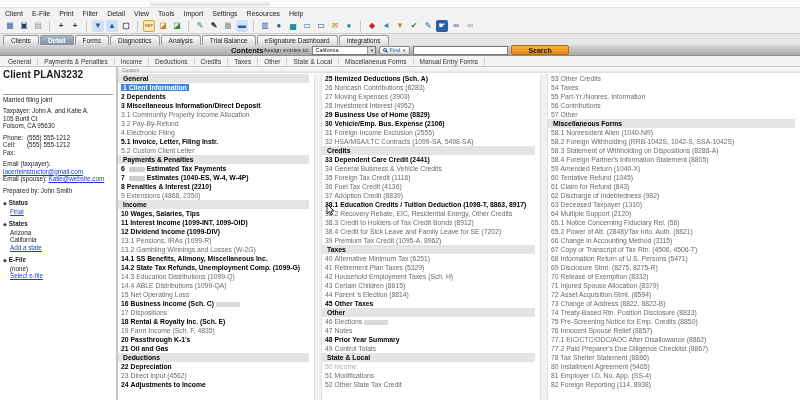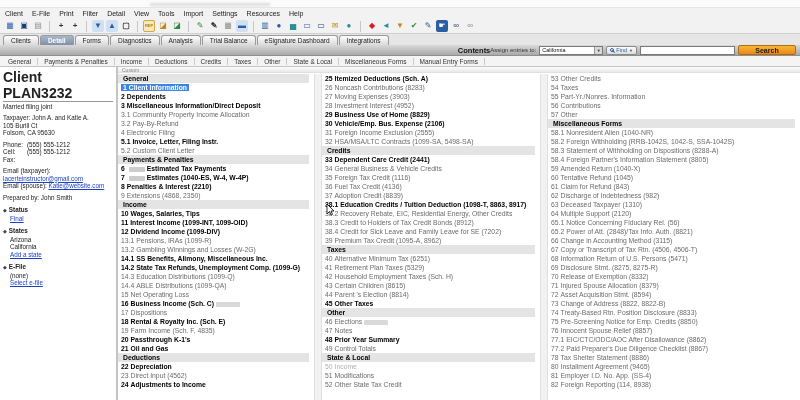--- a/index.html
+++ b/index.html
@@ -16,38 +16,38 @@
   .i-plain { color:#333; font-weight:bold; } .i-bluebg { background:#cfe0f5; color:#2b5fa5; }
   .i-rep { color:#b07c10; font-size:4px; font-weight:bold; border:1px solid #d4a939; background:#f7e8bf; }
   .i-gold { color:#c08a1a; } .i-green { color:#2f8a3d; } .i-teal { color:#2a8f96; }
   .i-red { color:#d42020; } .i-bluetext { color:#2b5fa5; }
   .i-act { background:#2b5fa5; color:#fff; }
   .tabrow { height:11px; background:#e6e6e6; display:flex; align-items:flex-end; padding-left:3px; }
   .tab { font-size:6.5px; padding:1px 7px; margin-right:1px; border:1px solid #9a9a9a; border-bottom:none;
          border-radius:3px 3px 0 0; background:linear-gradient(#fefefe,#dadada); color:#222; }
   .tab.active { background:linear-gradient(#a9b9cc,#7d90a8); color:#fff; font-weight:bold; }
   .contentsbar { height:11px; background:linear-gradient(#d9d9d9,#a9a9a9); border-bottom:1px solid #8f8f8f;
-                 display:flex; align-items:center; justify-content:flex-end; padding:0 4px; }
+                 display:flex; align-items:center; justify-content:center; padding:0 4px; }
   .contents-title { font-size:7.5px; font-weight:bold; color:#111; }
   .assign-area { display:flex; align-items:center; gap:3px; }
   .assign-label { font-size:6px; color:#333; }
   .select-box { width:64px; height:9px; background:#fff; border:1px solid #7a7a7a; display:flex; align-items:center; justify-content:space-between; padding-left:2px; font-size:5.5px; color:#111; }
   .select-arrow { width:8px; height:7px; background:#d8d8d8; border-left:1px solid #9a9a9a; font-size:4px; display:flex; align-items:center; justify-content:center; color:#333; }
   .find-btn { height:9px; background:linear-gradient(#fdfdfd,#dcdcdc); border:1px solid #8a8a8a; border-radius:2px; display:flex; align-items:center; gap:2px; padding:0 3px; font-size:5.5px; color:#2b5fa5; }
   .mag { width:4px; height:4px; border:1px solid #2b5fa5; border-radius:50%; position:relative; }
   .mag::after { content:""; position:absolute; width:3px; height:1px; background:#2b5fa5; transform:rotate(45deg); right:-2px; bottom:-1px; }
   .find-caret { font-size:4px; color:#555; }
   .search-input { width:95px; height:9px; background:#fff; border:1px solid #7a7a7a; }
   .search-btn { width:58px; height:10px; background:linear-gradient(#f7b733,#e8871e); border:1px solid #b06c10; border-radius:2px;
                 font-size:7px; font-weight:bold; color:#1a1a1a; display:flex; align-items:center; justify-content:center; }
   .subtabs { height:11px; background:#f4f4f4; border-bottom:1px solid #c4c4c4; display:flex; align-items:center; padding-left:2px; }
   .subtab { font-size:6.5px; color:#333; padding:0 6px; border-right:1px solid #c9c9c9; white-space:nowrap; }
   .main { display:flex; height:333px; position:relative; }
   .client-panel { width:118px; border-right:2px solid #c4c4c4; padding:2px 3px 0 3px; font-size:6.3px; color:#222; flex:none; }
-  .cp-title { font-size:14px; font-weight:bold; border-bottom:1px solid #999; padding-bottom:0; }
+  .cp-title { font-size:10px; font-weight:bold; border-bottom:1px solid #999; padding-bottom:14px; }
   .cp-filing { margin:1px 0 4px 0; }
   .cp-block { margin-bottom:4px; line-height:7.5px; }
   .cp-row { display:flex; line-height:7.5px; }
   .cp-row .lbl { width:24px; flex:none; }
   .cp-link { color:#1a3fc4; text-decoration:underline; display:inline; }
   .cp-sec { margin-top:5px; line-height:7.5px; }
   .cp-sec-title { font-weight:bold; color:#222; }
   .bullet { color:#33425e; font-size:5px; margin-right:2px; }
   .contents-area { flex:1; position:relative; display:flex; background:#fff; }
   .custom-strip { position:absolute; top:0; left:0; right:0; height:6px; background:linear-gradient(#fdfdfd,#e8e8e8);

